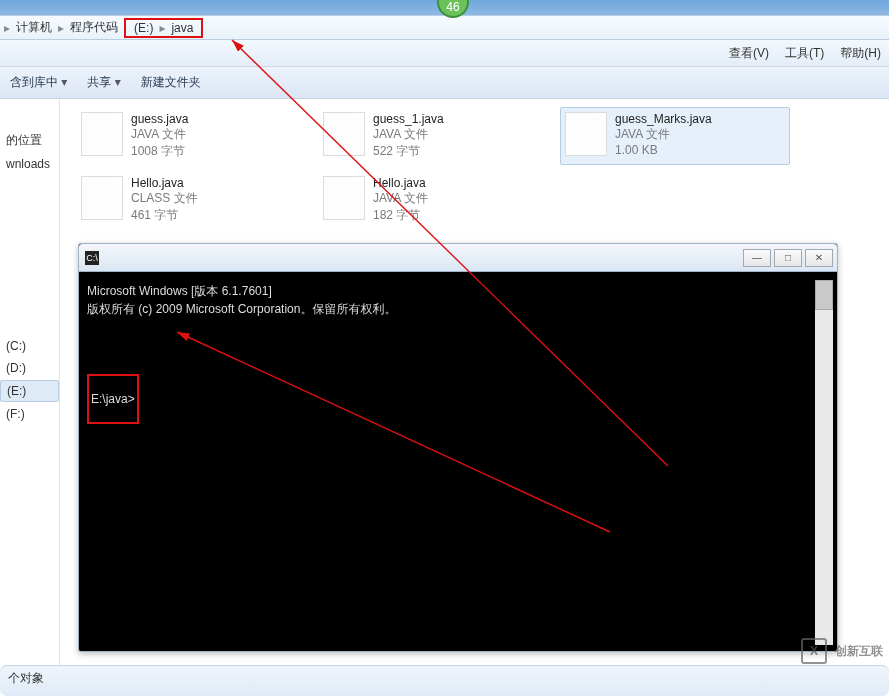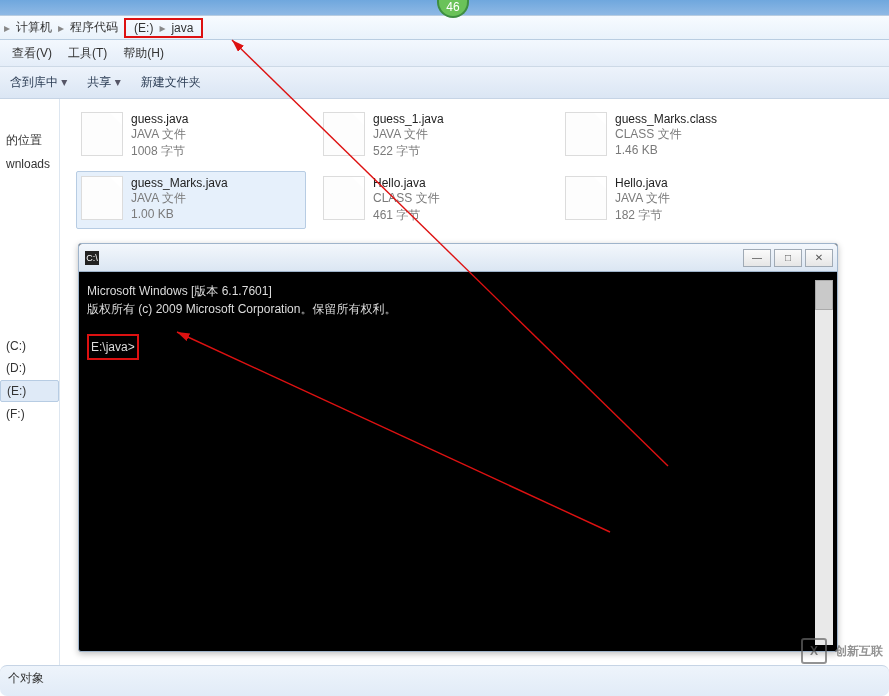--- a/index.html
+++ b/index.html
@@ -11,21 +11,21 @@
 .tab-badge { position:absolute; left:437px; top:-2px; width:32px; height:20px; background:#6ac259; border-radius:0 0 16px 16px; color:#fff; text-align:center; line-height:18px; border:2px solid #3e8e41; border-top:none; }
 
 
 .addr-bar { height:25px; background:linear-gradient(#f7fbff,#e9f2fb); border-top:1px solid #b9cde1; border-bottom:1px solid #b9cde1; display:flex; align-items:center; padding-left:4px; }
 .crumb { display:flex; align-items:center; height:23px; }
 .crumb span.txt { padding:0 6px; color:#333; }
 .crumb span.sep { color:#888; }
 .red-box-addr { border:2px solid #d11; padding:1px 2px; display:flex; align-items:center; }
 
 
-.menu-bar { height:27px; background:linear-gradient(#f3f8fe,#e4edf8); border-bottom:1px solid #cdd9e6; display:flex; align-items:center; padding-left:4px; }
+.menu-bar { height:27px; background:linear-gradient(#f3f8fe,#e4edf8); border-bottom:1px solid #cdd9e6; display:flex; align-items:center; padding-left:4px;justify-content:flex-end; }
 .menu-bar .mitem { padding:0 8px; color:#333; }
 
 
 .tool-bar { height:32px; background:linear-gradient(#edf3fb,#dbe6f4); border-bottom:1px solid #c6d4e5; display:flex; align-items:center; }
 .tool-bar .titem { padding:0 10px; color:#2b3c54; }
 .tool-bar .drop::after { content:" ▾"; color:#556; }
 
 
 .main { display:flex; height:calc(696px - 15px - 25px - 27px - 32px - 25px); }
 .sidebar { width:60px; border-right:1px solid #dde6f0; padding-top:28px; }
@@ -44,21 +44,21 @@
 
 
 .cmd-window { position:absolute; left:78px; top:243px; width:760px; height:409px; border:1px solid #9fb4cb; border-radius:3px; background:#000; box-shadow:0 2px 6px rgba(0,0,0,0.25); }
 .cmd-tb { height:28px; background:linear-gradient(#f3f7fc,#dbe6f3); border-bottom:1px solid #9fb4cb; display:flex; align-items:center; color:#333; padding-left:6px; border-radius:3px 3px 0 0; }
 .cmd-tb .ci { width:14px; height:14px; background:#222; display:inline-flex; align-items:center; justify-content:center; color:#fff; font-size:9px; margin-right:6px; }
 .cmd-tb .btns { margin-left:auto; display:flex; padding-right:4px; }
 .cmd-tb .wb { width:28px; height:18px; border:1px solid #a0aab5; background:linear-gradient(#fbfbfb,#e6e6e6); margin-left:3px; display:flex; align-items:center; justify-content:center; font-size:10px; color:#555; }
 .cmd-body { position:absolute; left:6px; top:36px; right:6px; bottom:6px; background:#000; font-family:"NSimSun","SimSun","Consolas",monospace; color:#dcdcdc; font-size:14px; padding:2px; white-space:pre; overflow:hidden; }
 .cmd-scroll { position:absolute; right:4px; top:36px; bottom:6px; width:18px; background:#e9e9e9; }
 .cmd-thumb { width:100%; height:30px; background:#c9c9c9; border:1px solid #aaa; }
-.red-box-cmd { border:2px solid #d11; padding:4px 2px; display:inline-block; }
+.red-box-cmd { border:2px solid #d11; padding:16px 2px; display:inline-block;margin-top:40px; }
 
 
 .status { position:absolute; left:0; bottom:0; right:0; height:31px; background:linear-gradient(#eef4fb,#e1ebf7); border-top:1px solid #c6d4e5; padding:4px 8px; color:#333;border-radius:7px; }
 
 
 .watermark { position:absolute; right:6px; bottom:32px; display:flex; align-items:center; opacity:0.7; }
 .watermark .logo { width:26px; height:26px; border:2px solid #666; border-radius:3px; display:flex; align-items:center; justify-content:center; font-weight:bold; color:#555; }
 .watermark .txt { margin-left:8px; color:#666; font-weight:bold; }
 
 
@@ -119,28 +119,20 @@
           </div>
         </div>
         <div class="file">
           <div class="icon"></div>
           <div class="label">
             <div class="fname">guess_1.java</div>
             <div class="ftype">JAVA 文件</div>
             <div class="fsize">522 字节</div>
           </div>
         </div>
-        <div class="file">
-          <div class="icon"></div>
-          <div class="label">
-            <div class="fname">guess_Marks.class</div>
-            <div class="ftype">CLASS 文件</div>
-            <div class="fsize">1.46 KB</div>
-          </div>
-        </div>
         <div class="file sel">
           <div class="icon"></div>
           <div class="label">
             <div class="fname">guess_Marks.java</div>
             <div class="ftype">JAVA 文件</div>
             <div class="fsize">1.00 KB</div>
           </div>
         </div>
         <div class="file">
           <div class="icon"></div>

